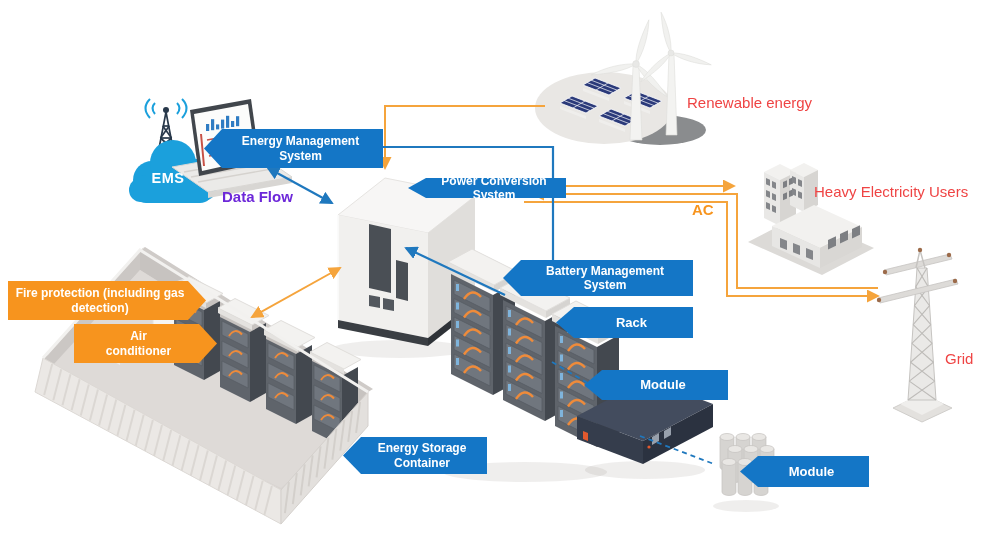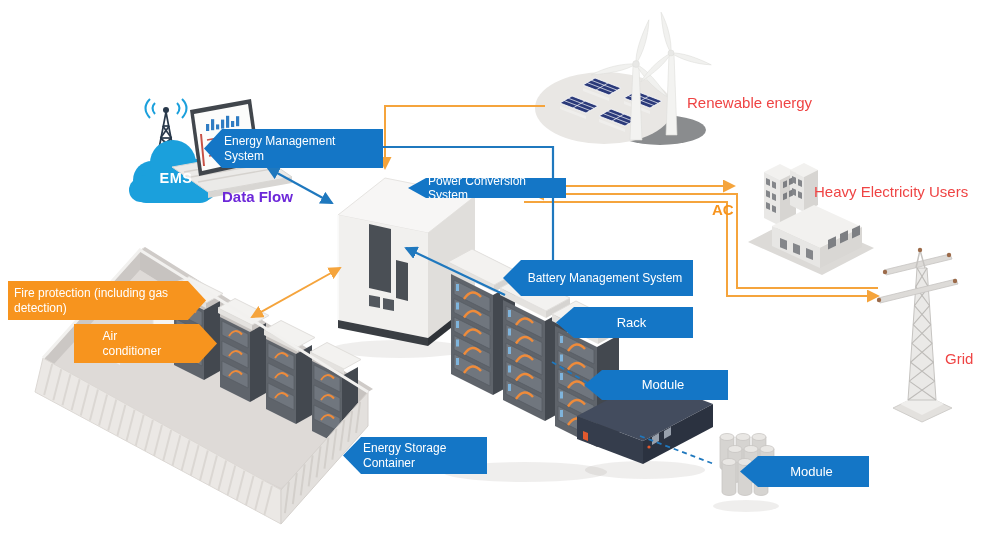--- a/index.html
+++ b/index.html
@@ -1,28 +1,28 @@
 <!DOCTYPE html>
 <html><head>
 <meta charset="utf-8">
 <style>
   html,body{margin:0;padding:0;background:#fff;}
   .stage{position:relative;width:994px;height:544px;background:#ffffff;overflow:hidden;
          font-family:"Liberation Sans",sans-serif;}
   .stage svg{position:absolute;left:0;top:0;}
-  .tag{position:absolute;display:flex;align-items:center;justify-content:center;text-align:left;
-       color:#fff;font-weight:normal;font-size:12px;line-height:1.18;z-index:5;}
+  .tag{position:absolute;display:flex;align-items:center;justify-content:center;text-align:center;
+       color:#fff;font-weight:bold;font-size:12px;line-height:1.18;z-index:5;}
   .tag.blue{background:#1476C6;clip-path:polygon(0 50%,18px 0,100% 0,100% 100%,18px 100%);
        padding-left:20px;padding-right:6px;}
   .tag.orange{background:#F7941E;clip-path:polygon(0 0,calc(100% - 18px) 0,100% 50%,calc(100% - 18px) 100%,0 100%);
        padding-right:20px;padding-left:6px;}
   .tag.lg{font-size:13px;}
   .lbl{position:absolute;font-size:15px;color:#ef4444;white-space:nowrap;z-index:5;}
   .lbl.blue-t{color:#6d28d9;font-weight:bold;}
-  .lbl.orange-t{color:#F7941E;font-weight:bold;margin-left:20px;}
+  .lbl.orange-t{color:#F7941E;font-weight:bold;}
   .ems-t{position:absolute;color:#fff;font-weight:bold;font-size:14.5px;letter-spacing:.5px;
          text-align:center;z-index:5;}
   .air-inner{display:inline-block;max-width:72px;}
 </style>
 </head>
 <body>
 
 <div class="stage">
 
 <svg id="art" width="994" height="544" viewBox="0 0 994 544">
@@ -508,15 +508,15 @@
     </div>
 <div class="tag orange" style="left:30px;top:324px;width:117px;height:39px;margin-left:44px;">
       <span class="air-inner">Air conditioner</span>
     </div>
 
 <div class="lbl blue-t" style="left:222px;top:188px;">Data Flow</div>
 <div class="lbl orange-t" style="left:692px;top:201px;">AC</div>
 <div class="lbl" style="left:687px;top:94px;">Renewable energy</div>
 <div class="lbl" style="left:814px;top:183px;">Heavy Electricity Users</div>
 <div class="lbl" style="left:945px;top:330px;margin-top:20px;">Grid</div>
-<div class="ems-t" style="left:152px;top:170px;width:48px;">EMS</div>
+<div class="ems-t" style="left:144px;top:170px;width:48px;">EMS</div>
 
 </div>
 
 </body></html>

